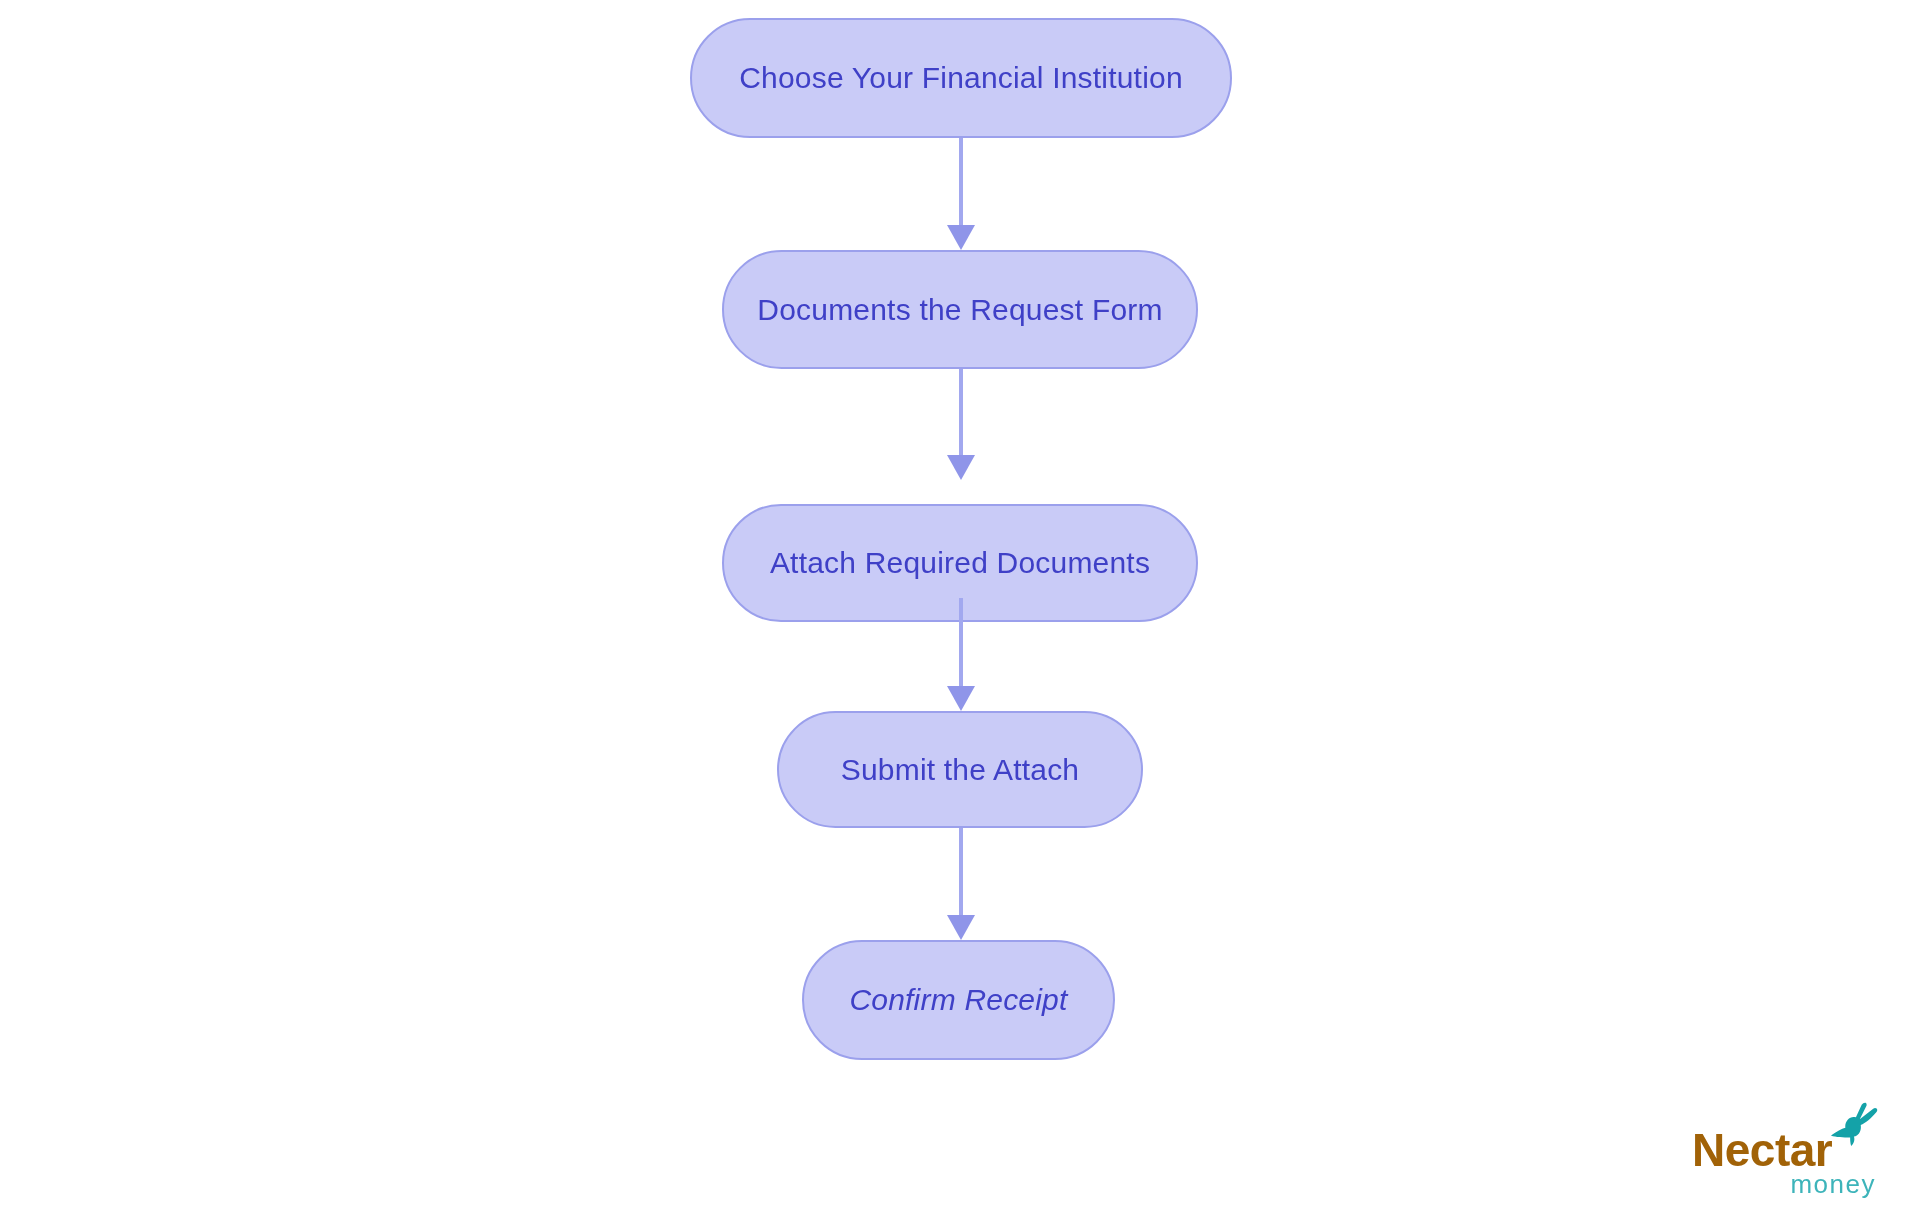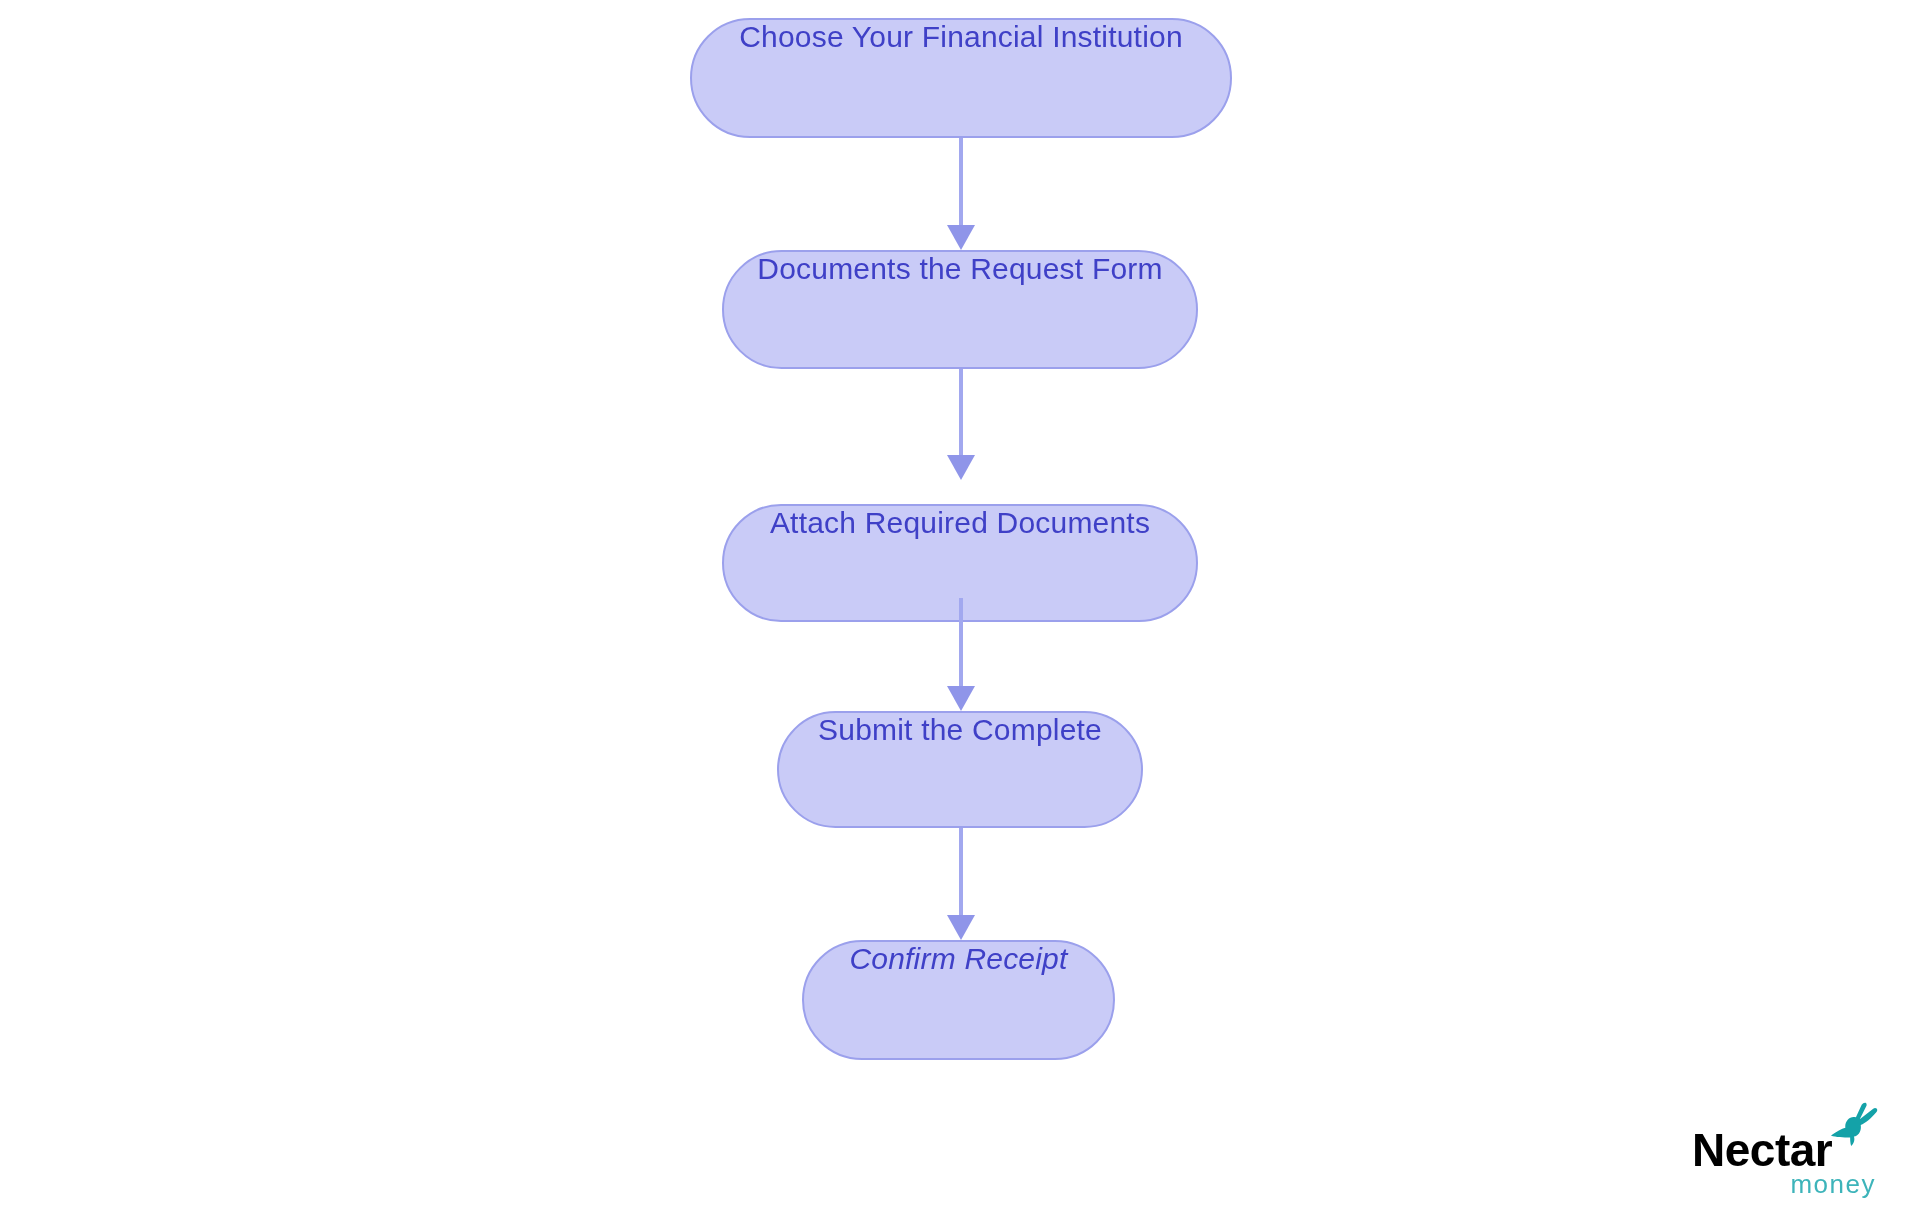--- a/index.html
+++ b/index.html
@@ -10,21 +10,21 @@
     font-family:"Liberation Sans", sans-serif;
     overflow:hidden;
   }
   
   .node{
     position:absolute;
     box-sizing:border-box;
     background:#c9cbf7;
     border:2px solid #9ba0ec;
     border-radius:62px;
-    display:flex;align-items:flex-start;justify-content:center;
+    display:flex;align-items:center;justify-content:center;
     color:#3f40c7;
     font-size:30px;
     letter-spacing:0.2px;
     text-align:center;
     white-space:nowrap;
   }
   .n1{left:690px;top:18px;width:542px;height:120px;}
   .n2{left:722px;top:250px;width:476px;height:119px;}
   .n3{left:722px;top:480px;width:476px;height:118px;margin-top:24px;}
   .n4{left:777px;top:711px;width:366px;height:117px;}
@@ -42,21 +42,21 @@
     border-top:25px solid #8f95e9;
   }
   .c1{top:138px;height:112px;}
   .c2{top:369px;height:111px;}
   .c3{top:598px;height:113px;}
   .c4{top:828px;height:112px;}
   
   .logo{position:absolute;left:1680px;top:1093px;width:232px;height:120px;}
   .logo-name{
     position:absolute;left:12px;top:30px;
-    font-size:46px;font-weight:bold;color:#000000;letter-spacing:-0.5px;text-align:right;
+    font-size:46px;font-weight:bold;color:#a16207;letter-spacing:-0.5px;text-align:right;
   }
   .logo-sub{
     position:absolute;right:36px;top:76px;
     font-size:26px;font-weight:normal;color:#3db4ba;letter-spacing:1.5px;
   }
   .logo-bird{position:absolute;left:150px;top:8px;width:48px;height:46px;}
 </style>
 </head>
 <body>
 
@@ -83,21 +83,21 @@
   <div class="node n3">
     <span>Attach Required Documents</span>
   </div>
 
   <div class="connector c3">
     <div class="line"></div>
     <div class="head"></div>
   </div>
 
   <div class="node n4">
-    <span>Submit the Complete</span>
+    <span>Submit the Attach</span>
   </div>
 
   <div class="connector c4">
     <div class="line"></div>
     <div class="head"></div>
   </div>
 
   <div class="node n5">
     <span>Confirm Receipt</span>
   </div>

